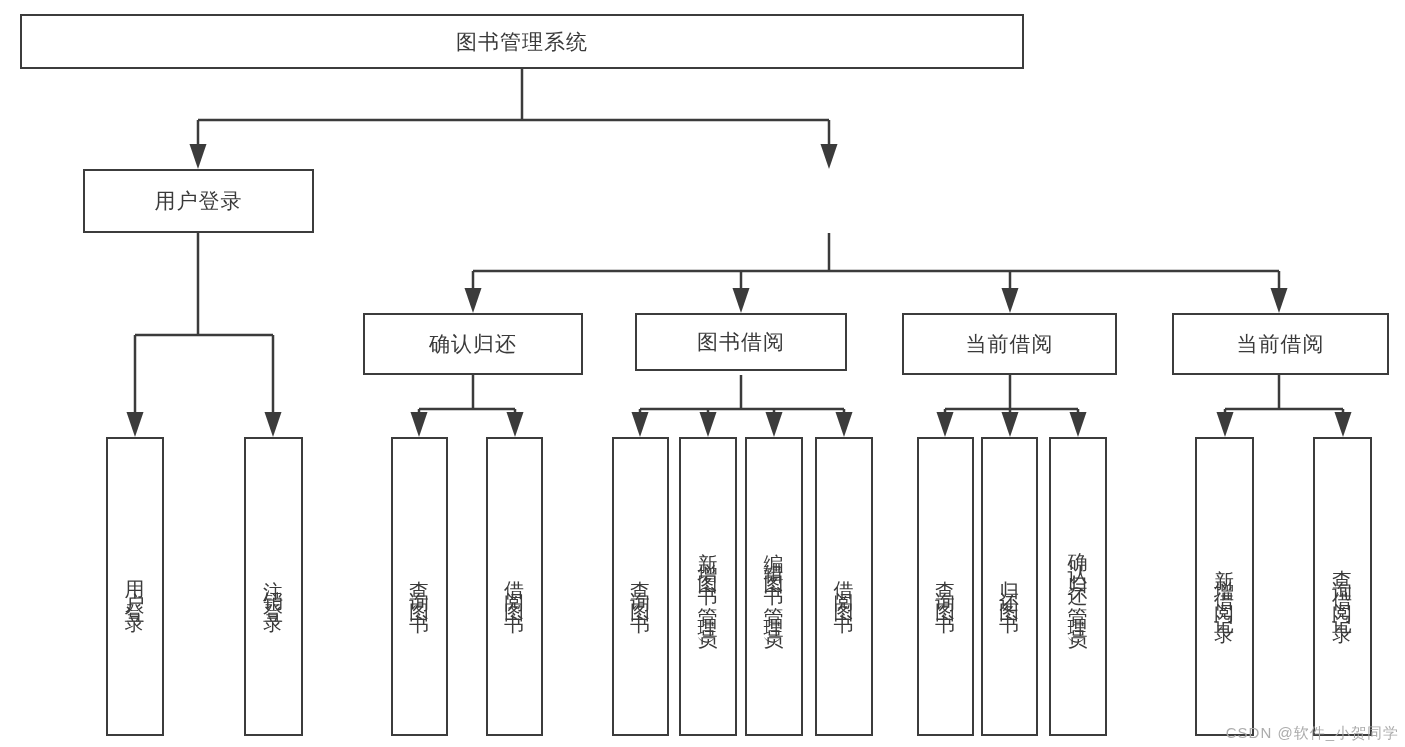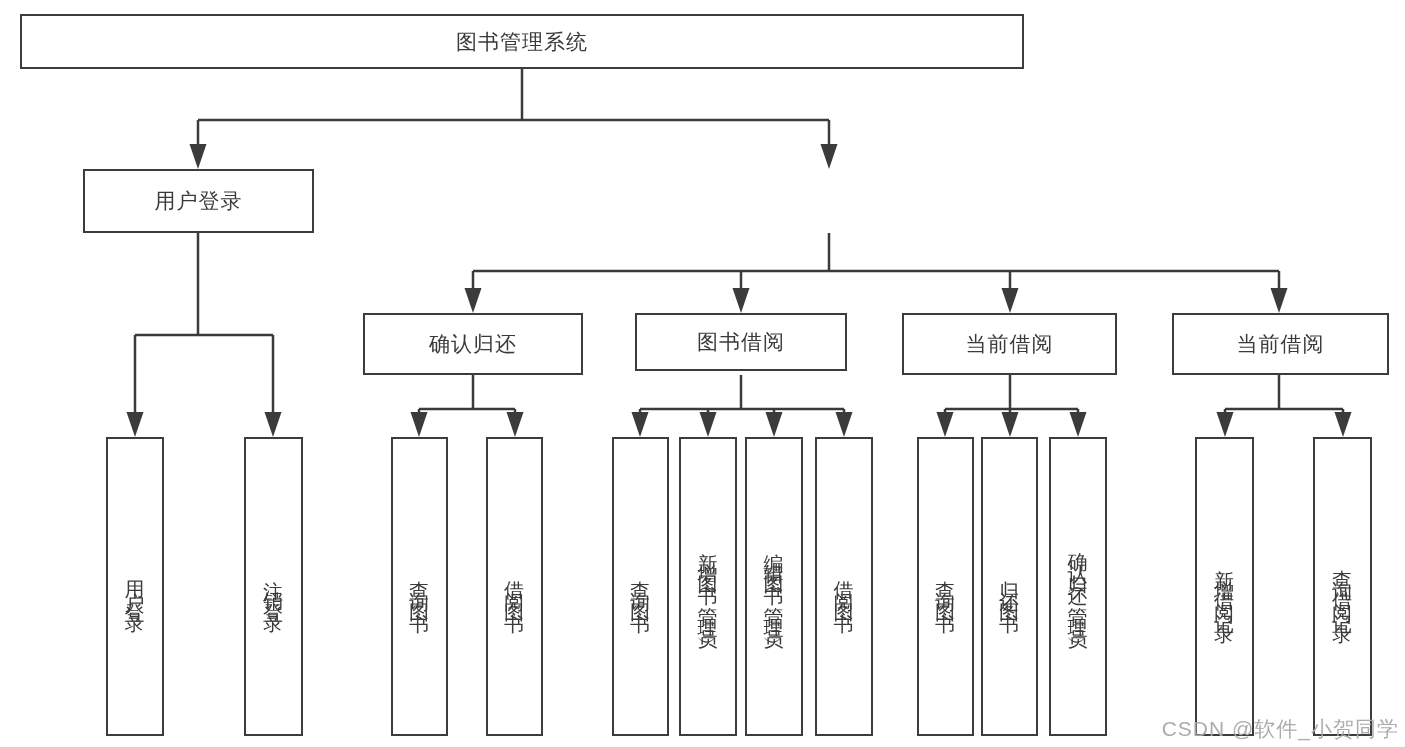--- a/index.html
+++ b/index.html
@@ -38,21 +38,21 @@
   #n-c1 { left:612px;  width:57px; }
   #n-c2 { left:679px;  width:58px; }
   #n-c3 { left:745px;  width:58px; }
   #n-c4 { left:815px;  width:58px; }
   #n-d1 { left:917px;  width:57px; }
   #n-d2 { left:981px;  width:57px; }
   #n-d3 { left:1049px; width:58px; }
   #n-e1 { left:1195px; width:59px; }
   #n-e2 { left:1313px; width:59px; }
   #watermark {
-    position:absolute; right:6px; bottom:4px; font-size:21px;
+    position:absolute; right:6px; bottom:4px; font-size:15px;
     color:rgba(168,168,168,0.95); z-index:5; letter-spacing:1px;
   }
   line, polyline { stroke:#3b3b3b; stroke-width:2.5; fill:none; }
   polygon { fill:#3b3b3b; stroke:none; }
 </style>
 </head>
 <body>
 
 <div id="canvas">
 

